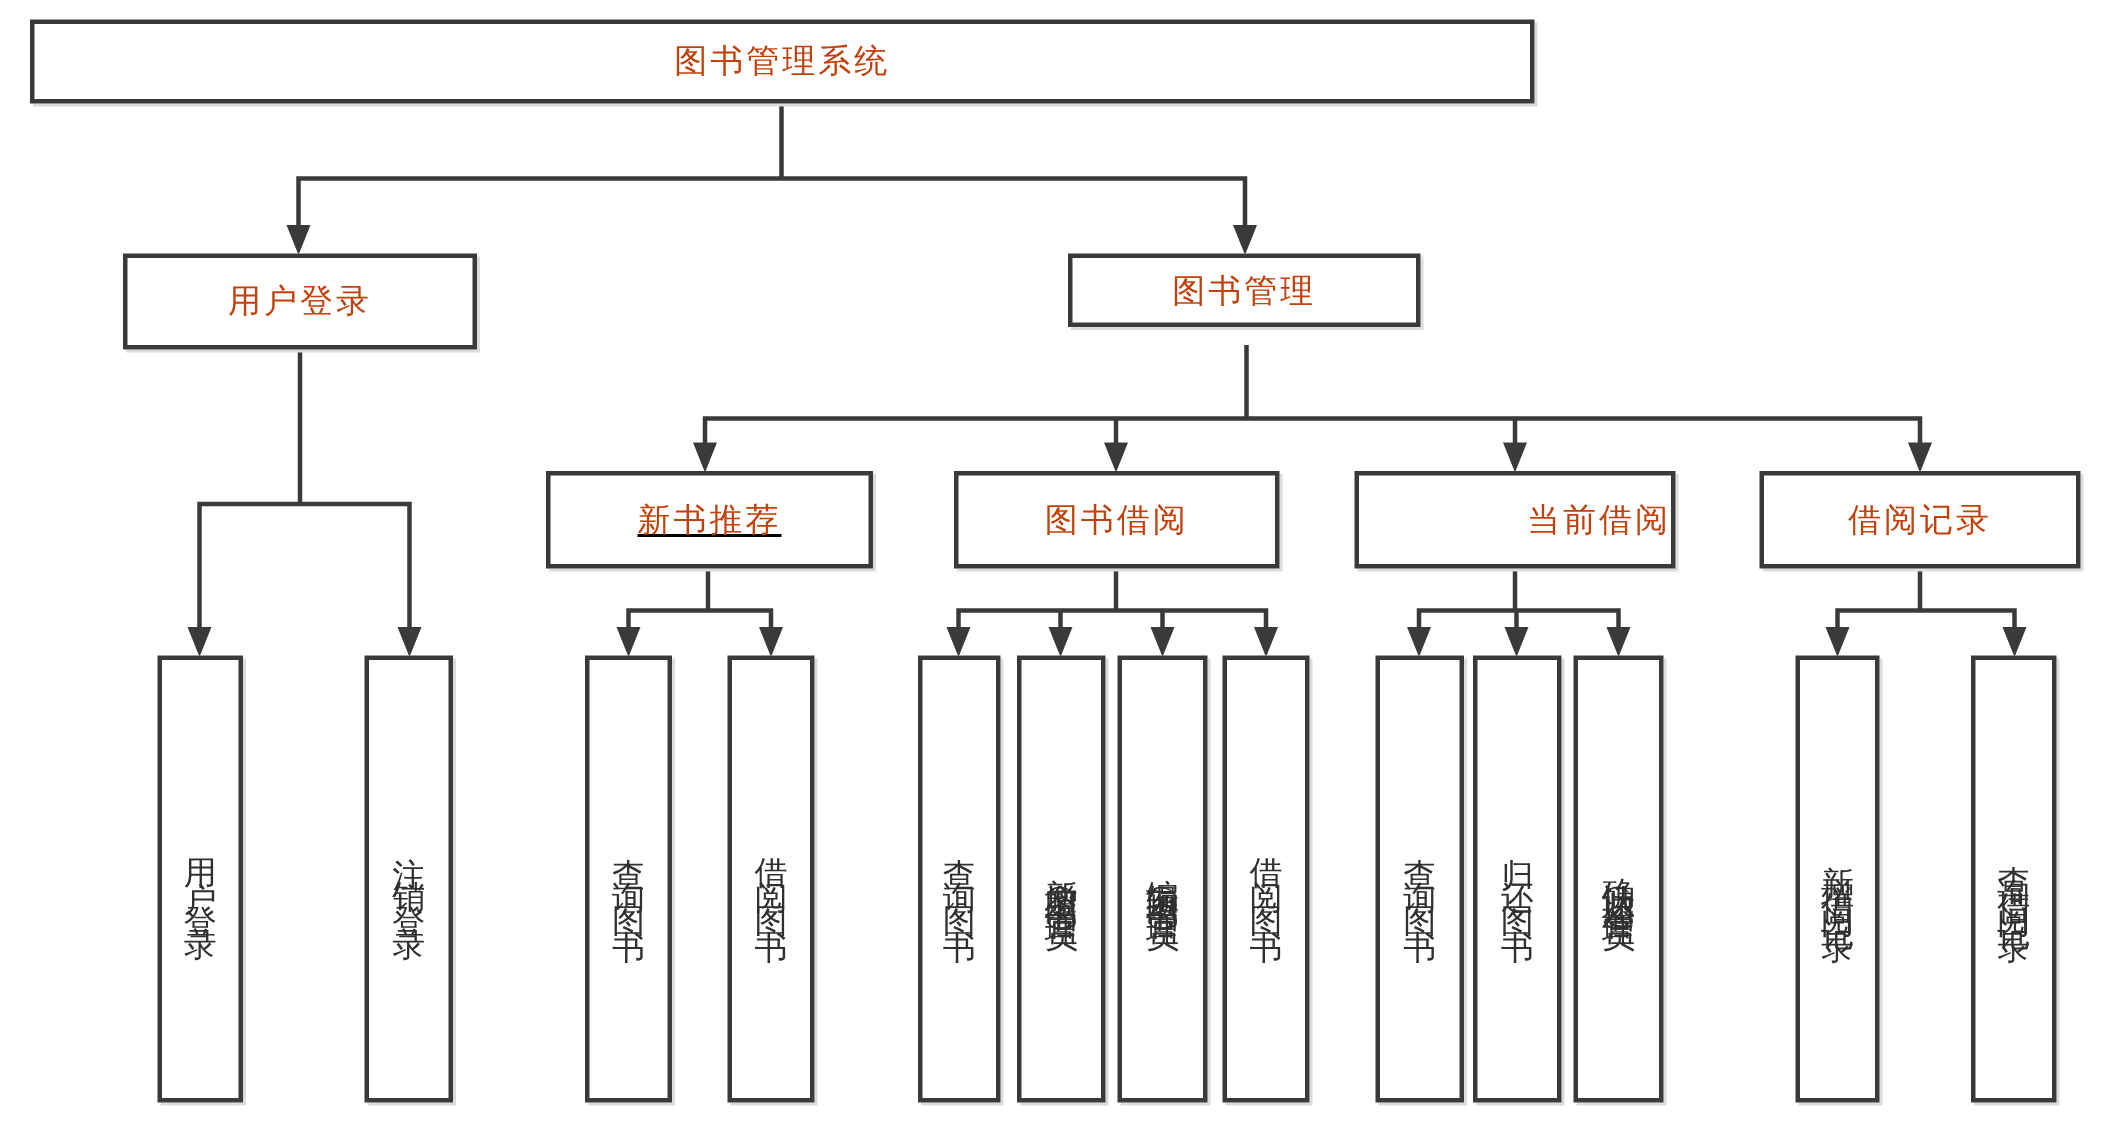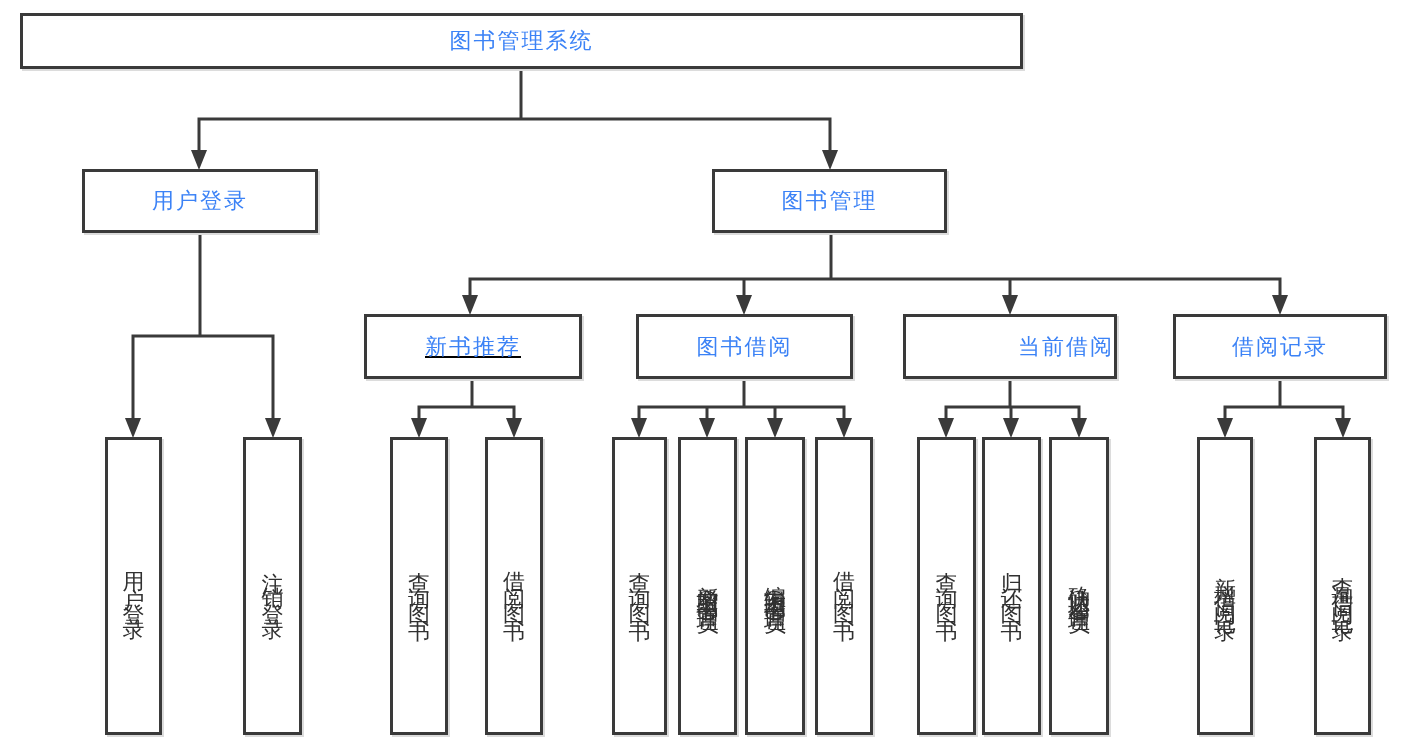--- a/index.html
+++ b/index.html
@@ -23,21 +23,21 @@
     background: #ffffff;
     border: 3px solid #3a3a3a;
     box-shadow: 2px 2px 0 #dcdcdc;
     display: flex;
     align-items: center;
     justify-content: center;
     z-index: 2;
   }
   .h-label {
     font-size: 22px;
-    color: #3b82f6;
+    color: #c2410c;
     letter-spacing: 2px;
     white-space: nowrap;
   }
   .v-label {
     writing-mode: vertical-rl;
     text-orientation: mixed;
     font-size: 22px;
     color: #303030;
     white-space: nowrap;
   }
@@ -113,21 +113,21 @@
     </g>
   </svg>
 
   <div class="node" style="left:20px; top:13px; width:1003px; height:56px;">
     <span class="h-label">图书管理系统</span>
   </div>
 
   <div class="node" style="left:82px; top:169px; width:236px; height:64px;">
     <span class="h-label">用户登录</span>
   </div>
-  <div class="node" style="left:712px; top:169px; width:235px; height:64px;">
+  <div class="node" style="left:712px; top:169px; width:235px; height:49px;">
     <span class="h-label">图书管理</span>
   </div>
 
   <div class="node" style="left:364px; top:314px; width:218px; height:65px;text-decoration:underline;">
     <span class="h-label">新书推荐</span>
   </div>
   <div class="node" style="left:636px; top:314px; width:217px; height:65px;">
     <span class="h-label">图书借阅</span>
   </div>
   <div class="node" style="left:903px; top:314px; width:214px; height:65px;justify-content:flex-end;">

